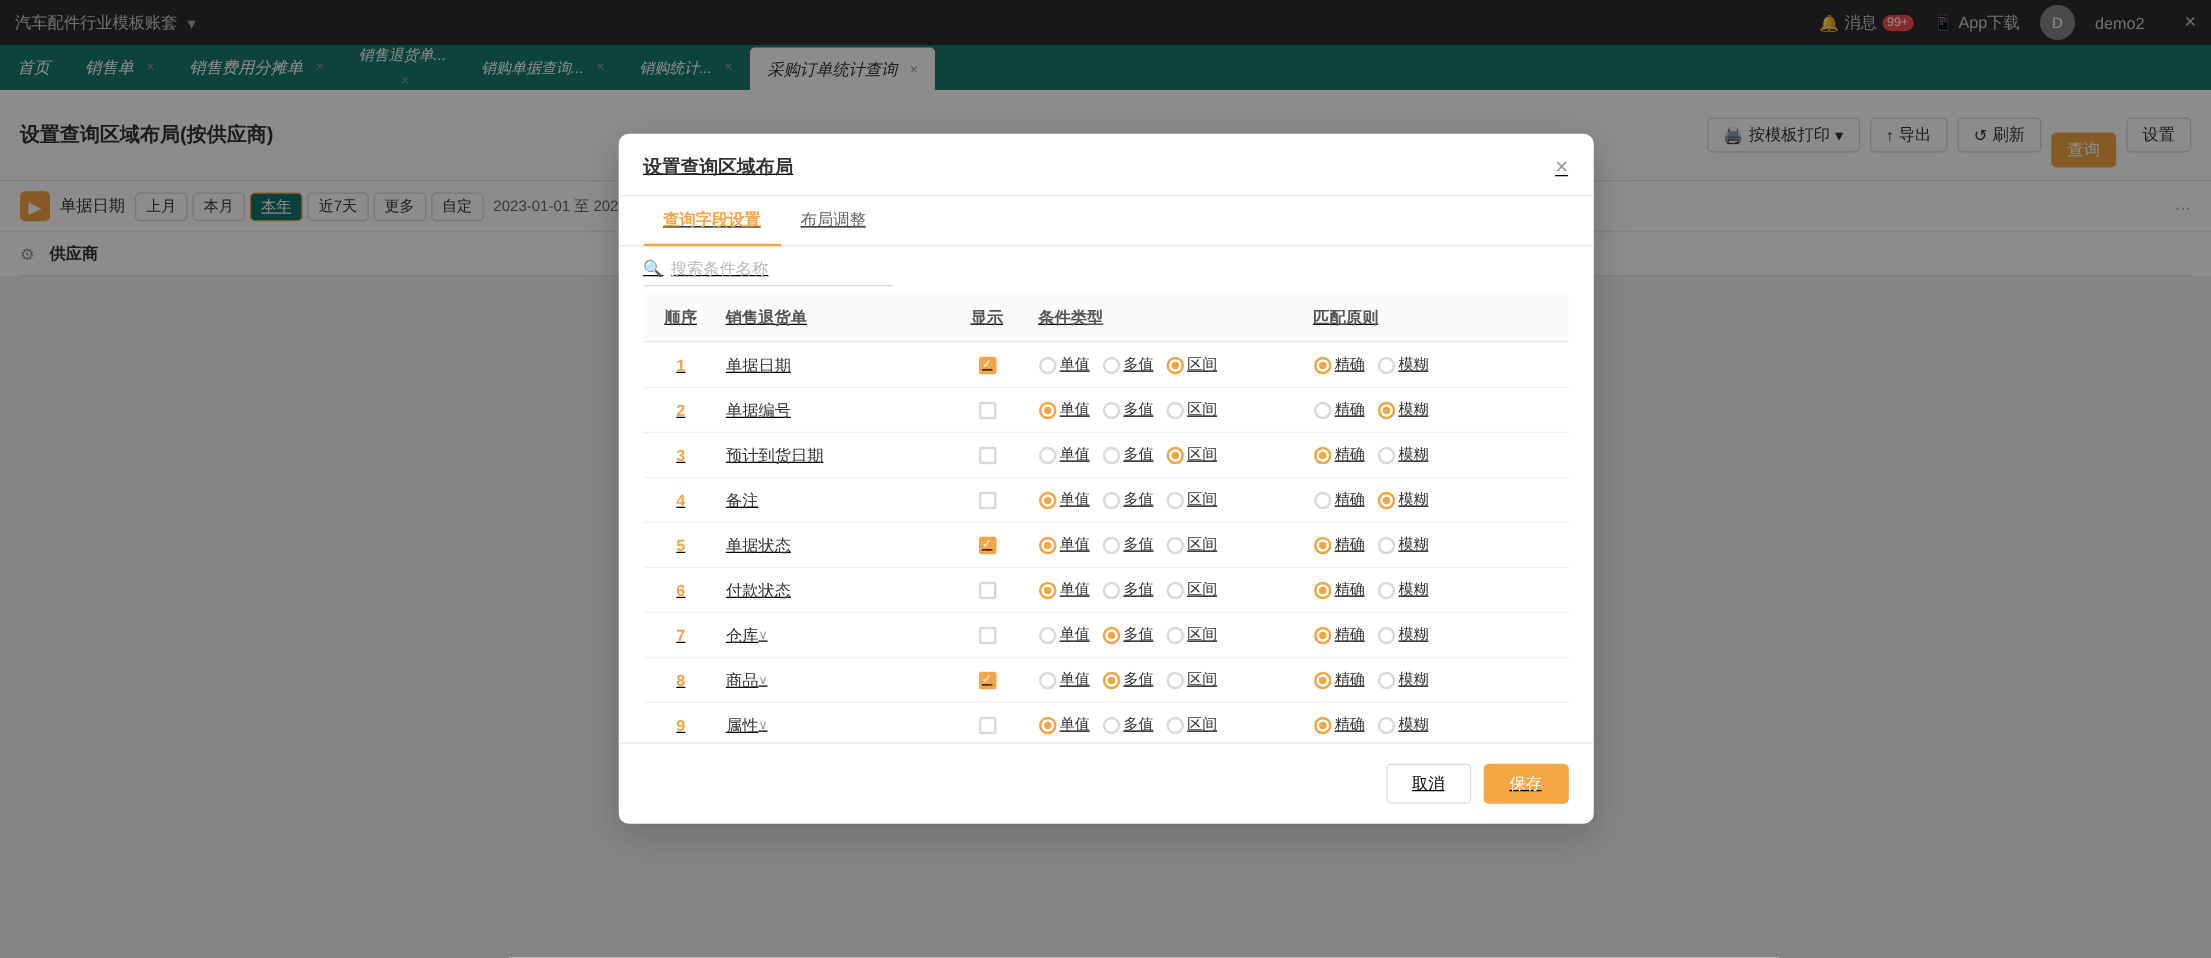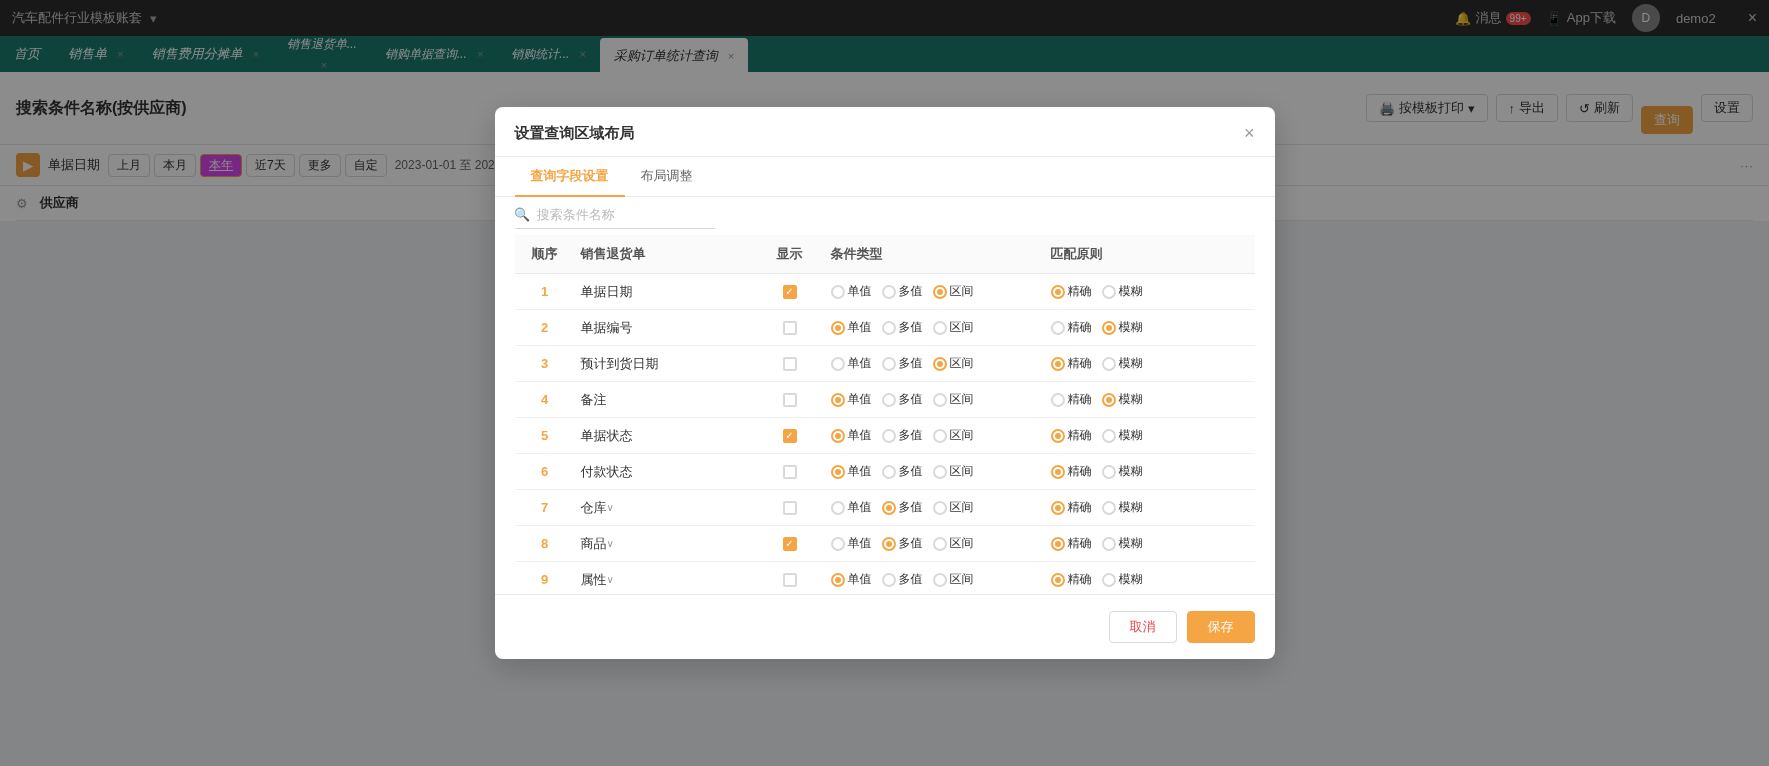--- a/index.html
+++ b/index.html
@@ -66,21 +66,21 @@
       padding: 8px 16px;
       display: flex;
       align-items: center;
       gap: 8px;
       border-bottom: 1px solid #e8e8e8;
     }
     .filter-toggle { background: #f5a543; color: #fff; border: none; width: 24px; height: 24px; border-radius: 4px; cursor: pointer; display: flex; align-items: center; justify-content: center; }
     .filter-label { font-size: 13px; color: #333; }
     .filter-date-btns { display: flex; align-items: center; gap: 4px; }
     .date-btn { padding: 2px 8px; border: 1px solid #d9d9d9; border-radius: 4px; cursor: pointer; font-size: 12px; color: #333; background: #fff; }
-    .date-btn.active { background: #d946ef; color: #fff; border-color: #f5a543; text-decoration: underline; }
+    .date-btn.active { background: #0f766e; color: #fff; border-color: #f5a543; text-decoration: underline; }
     .date-range { font-size: 12px; color: #666; }
     .filter-dots { color: #999; cursor: pointer; margin-left: auto; }
 
     
     .table-area {
       background: #fff;
       margin: 0;
       padding: 0 16px;
     }
     .table-header-row {
@@ -94,20 +94,21 @@
 
     
     .overlay {
       position: fixed;
       top: 0; left: 0; right: 0; bottom: 0;
       background: rgba(0,0,0,0.45);
       z-index: 100;
       display: flex;
       align-items: center;
       justify-content: center;
+      text-decoration: underline;
     }
 
     
     .dialog {
       background: #fff;
       border-radius: 8px;
       width: 780px;
       max-height: 680px;
       display: flex;
       flex-direction: column;
@@ -213,21 +214,21 @@
     }
 
     
     .dialog-footer {
       padding: 16px 20px;
       display: flex;
       justify-content: flex-end;
       gap: 10px;
       border-top: 1px solid #e8e8e8;
     }
-    .btn-cancel { padding: 6px 20px; border: 1px solid #d9d9d9; background: #fff; border-radius: 4px; cursor: pointer; font-size: 13px; color: #ef4444; }
+    .btn-cancel { padding: 6px 20px; border: 1px solid #d9d9d9; background: #fff; border-radius: 4px; cursor: pointer; font-size: 13px; color: #000000; }
     .btn-save { padding: 6px 20px; border: 1px solid #f5a543; background: #f5a543; border-radius: 4px; cursor: pointer; font-size: 13px; color: #fff; }
     .arrow-down { font-size: 10px; color: #999; }
   </style>
 </head>
 <body>
 
 <div class="top-nav">
   <div class="top-nav-left">
     <span>汽车配件行业模板账套</span>
     <span style="cursor:pointer;color:#aaa;">▾</span>
@@ -272,21 +273,21 @@
     <span>销购统计...</span>
     <span class="tab-close">×</span>
   </div>
   <div class="tab-item active">
     <span>采购订单统计查询</span>
     <span class="tab-close">×</span>
   </div>
 </div>
 
 <div class="page-header">
-  <div class="page-title">搜索条件名称(按供应商)</div>
+  <div class="page-title">设置查询区域布局(按供应商)</div>
   <div class="page-actions">
     <button class="btn-action">
       <span>🖨️</span>
       <span>按模板打印</span>
       <span>▾</span>
     </button>
     <button class="btn-action">
       <span>↑</span>
       <span>导出</span>
     </button>

